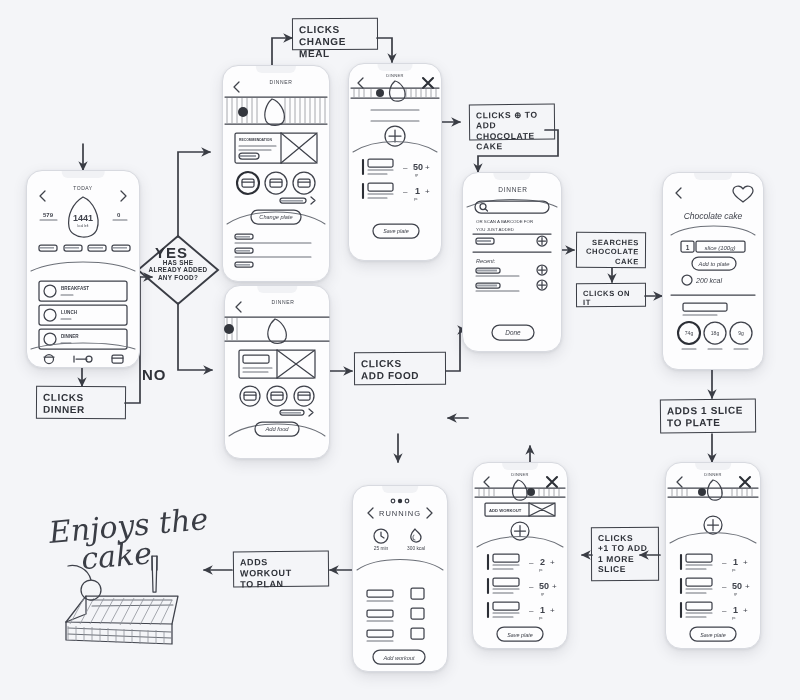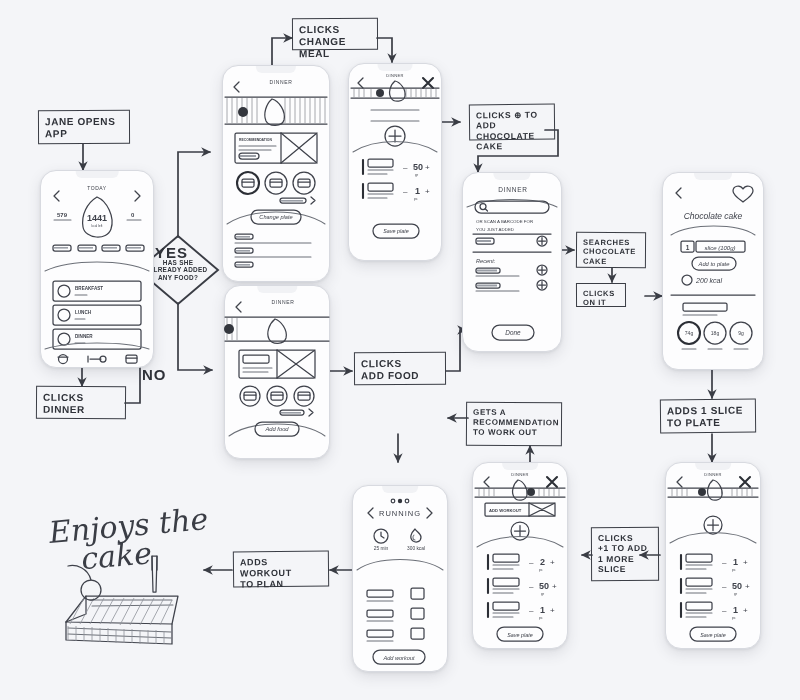--- a/index.html
+++ b/index.html
@@ -135,52 +135,47 @@
       <path d="M352,570 L330,570" marker-end="url(#ah)"></path>
 
       <path d="M232,570 L204,570" marker-end="url(#ah)"></path>
     </g>
 
     <g>
       <path d="M178,236 L218,270 L178,304 L138,270 Z" fill="none" stroke="#3a3d45" stroke-width="1.9"></path>
     </g>
   </svg>
 
-  <div class="fbox" style="left:38px;top:110px;width:92px;height:34px;">JANE OPENS
-APP</div>
 
   <div class="fbox d2" style="left:36px;top:386px;width:90px;height:33px;">CLICKS
 DINNER</div>
 
   <div class="fbox" style="left:292px;top:18px;width:86px;height:32px;">CLICKS
 CHANGE MEAL</div>
 
   <div class="fbox d3" style="left:469px;top:104px;width:86px;height:36px;font-size:8.5px;">CLICKS ⊕ TO
 ADD CHOCOLATE
 CAKE</div>
 
   <div class="fbox" style="left:354px;top:352px;width:92px;height:33px;">CLICKS
 ADD FOOD</div>
 
-  <div class="fbox d2" style="left:576px;top:232px;width:70px;height:36px;font-size:7.6px;">SEARCHES
+  <div class="fbox d2" style="left:576px;top:232px;width:70px;height:36px;font-size:7.6px;text-align:right;">SEARCHES
 CHOCOLATE CAKE</div>
 
-  <div class="fbox" style="left:576px;top:283px;width:50px;height:24px;font-size:7.6px;">CLICKS ON IT</div>
+  <div class="fbox" style="left:576px;top:283px;width:70px;height:24px;font-size:7.6px;">CLICKS ON IT</div>
 
   <div class="fbox d3" style="left:660px;top:399px;width:96px;height:34px;">ADDS 1 SLICE
 TO PLATE</div>
 
   <div class="fbox" style="left:591px;top:527px;width:68px;height:54px;font-size:8.5px;">CLICKS
 +1 TO ADD
 1 MORE
 SLICE</div>
 
-  <div class="fbox d2" style="left:466px;top:402px;width:96px;height:44px;font-size:8px;">GETS A
-RECOMMENDATION
-TO WORK OUT</div>
 
 
   <div class="fbox d3" style="left:233px;top:551px;width:96px;height:36px;font-size:9px;">ADDS WORKOUT
 TO PLAN</div>
 
   <div class="diamond" style="left:138px;top:236px;width:80px;height:68px;">HAS
 SHE ALREADY
 ADDED ANY
 FOOD?</div>
   <div class="ylabel" style="left:155px;top:196px;">YES</div>
@@ -202,21 +197,21 @@
         <path d="M10,36 L24,10 M20,36 L34,10 M30,36 L44,10 M40,36 L54,10 M50,36 L64,10 M60,37 L74,10 M70,37 L84,10 M80,37 L94,10 M90,37 L104,10 M100,37 L112,12"></path>
         <path d="M8,38 L8,52 M16,38 L16,53 M24,39 L24,53 M32,39 L32,54 M40,40 L40,54 M48,40 L48,54 M56,41 L56,55 M64,41 L64,55 M72,41 L72,55 M80,42 L80,56 M88,42 L88,56 M96,42 L96,56 M104,43 L104,56"></path>
       </g>
       <circle class="ink" cx="31" cy="2" r="10"></circle>
       <path class="ink" d="M31,-8 C28,-20 16,-24 8,-22"></path>
       <path class="ink" d="M92,-32 L97,-32 L96,4 L93,4 Z"></path>
       <path class="ink" d="M92,-32 L92,-18 M97,-32 L97,-18"></path>
     </g>
   </svg>
 
-  <div class="phone" style="left:40px;top:170px;width:112px;height:196px;">
+  <div class="phone" style="left:26px;top:170px;width:112px;height:196px;">
     <div class="notch"></div>
     <div class="scr">
         <svg viewBox="0 0 112 196" preserveAspectRatio="none">
       <path class="ink" d="M18,20 L13,25 L18,30"></path>
       <path class="ink" d="M94,20 L99,25 L94,30"></path>
       <text class="ht" x="56" y="19" font-size="5" text-anchor="middle" letter-spacing="0.5">TODAY</text>
 
       <path class="ink" d="M56,26 C46,32 40,44 42,56 C44,68 66,70 70,58 C74,46 66,30 56,26 Z"></path>
       <text class="ht" x="56" y="50" font-size="9" text-anchor="middle" font-weight="700">1441</text>
       <text class="ht" x="56" y="56" font-size="3.2" text-anchor="middle">kcal left</text>

